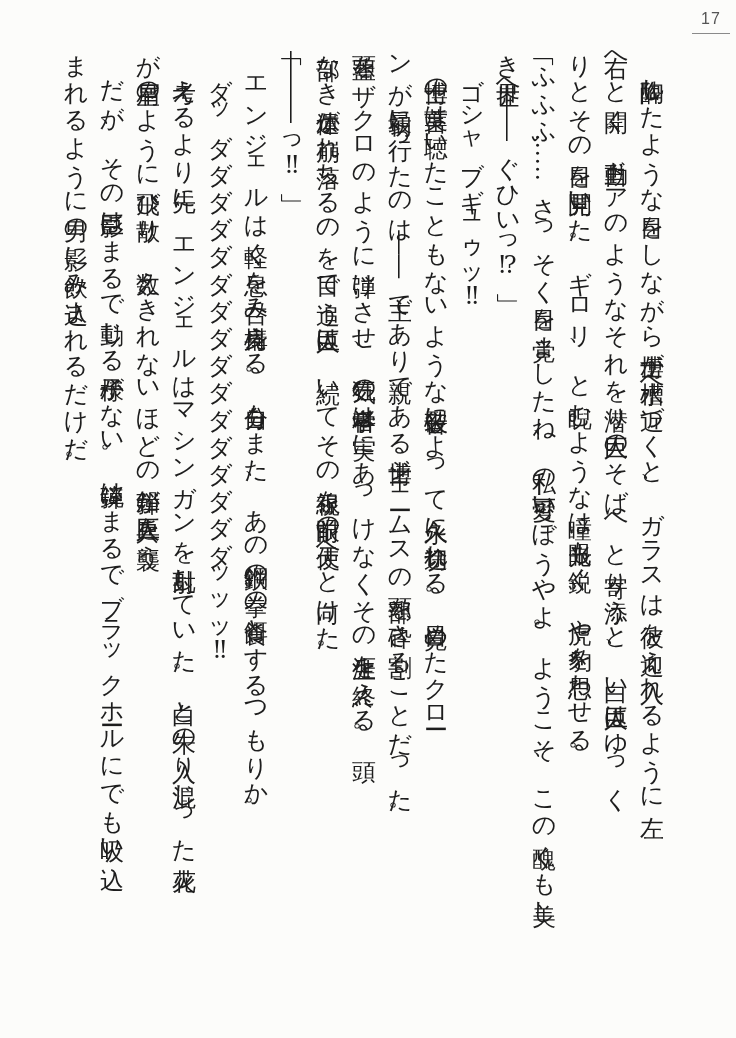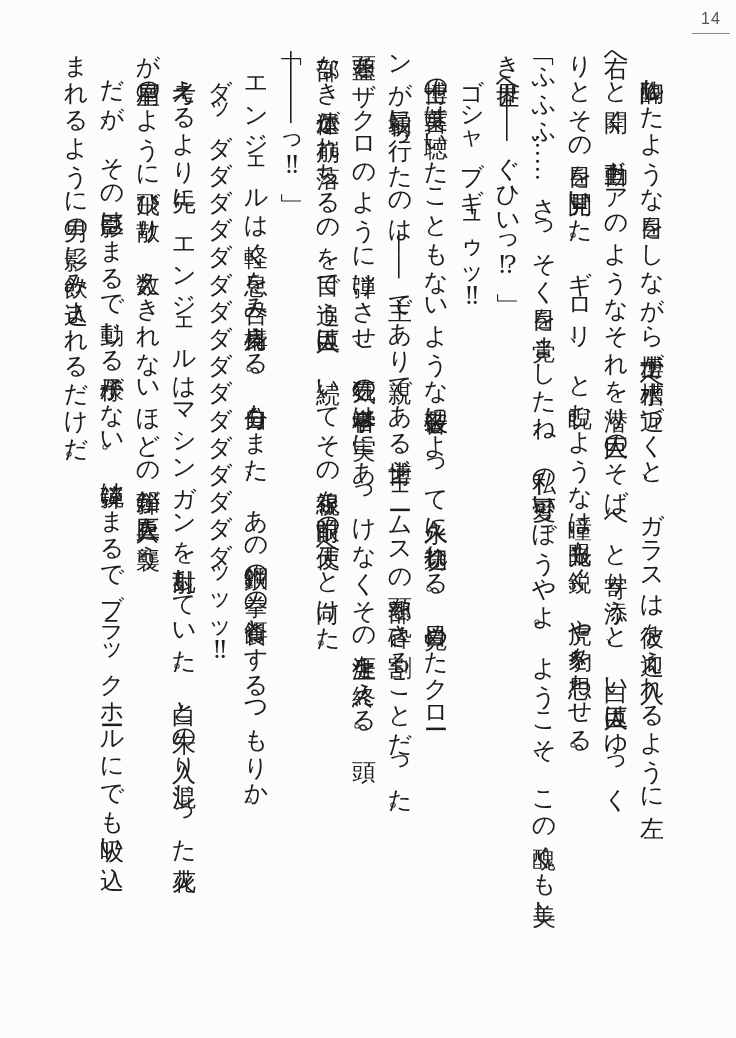--- a/index.html
+++ b/index.html
@@ -51,21 +51,21 @@
   .textblock p.para  { text-indent: 1em; }
   .textblock p.quote { text-indent: 0.55em; }
   .textblock p.none  { text-indent: 0; }
 </style>
 </head>
 <body>
 
 <div class="page">
 
   <div class="pagenum-wrap">
-    <span>14</span>
+    <span>17</span>
   </div>
 
   <div class="textblock" id="textblock">
       <p class="para">陶酔したような目をしながら博士が水槽へ近づくと、ガラスは彼を迎え入れるように左</p>
       <p class="none">右へと開く。自動ドアのようなそれを潜り巨人のそばへと寄り添うと、白い巨人はゆっく</p>
       <p class="none">りとその目を見開いた。ギロリ、と睨むような瞳は眼光も鋭く、虎や豹を思わせる。</p>
       <p class="quote">「ふふふ……さっそく目を覚ましたね、私の可愛いぼうやよ。ようこそ、この醜くも美し</p>
       <p class="none">き世界へ――ぐひいっ⁉」</p>
       <p class="para">ゴシャブギュゥッ‼</p>
       <p class="para">博士の言葉は聴いたこともないような破裂音によって永久に途切れる。目覚めたクロー</p>

